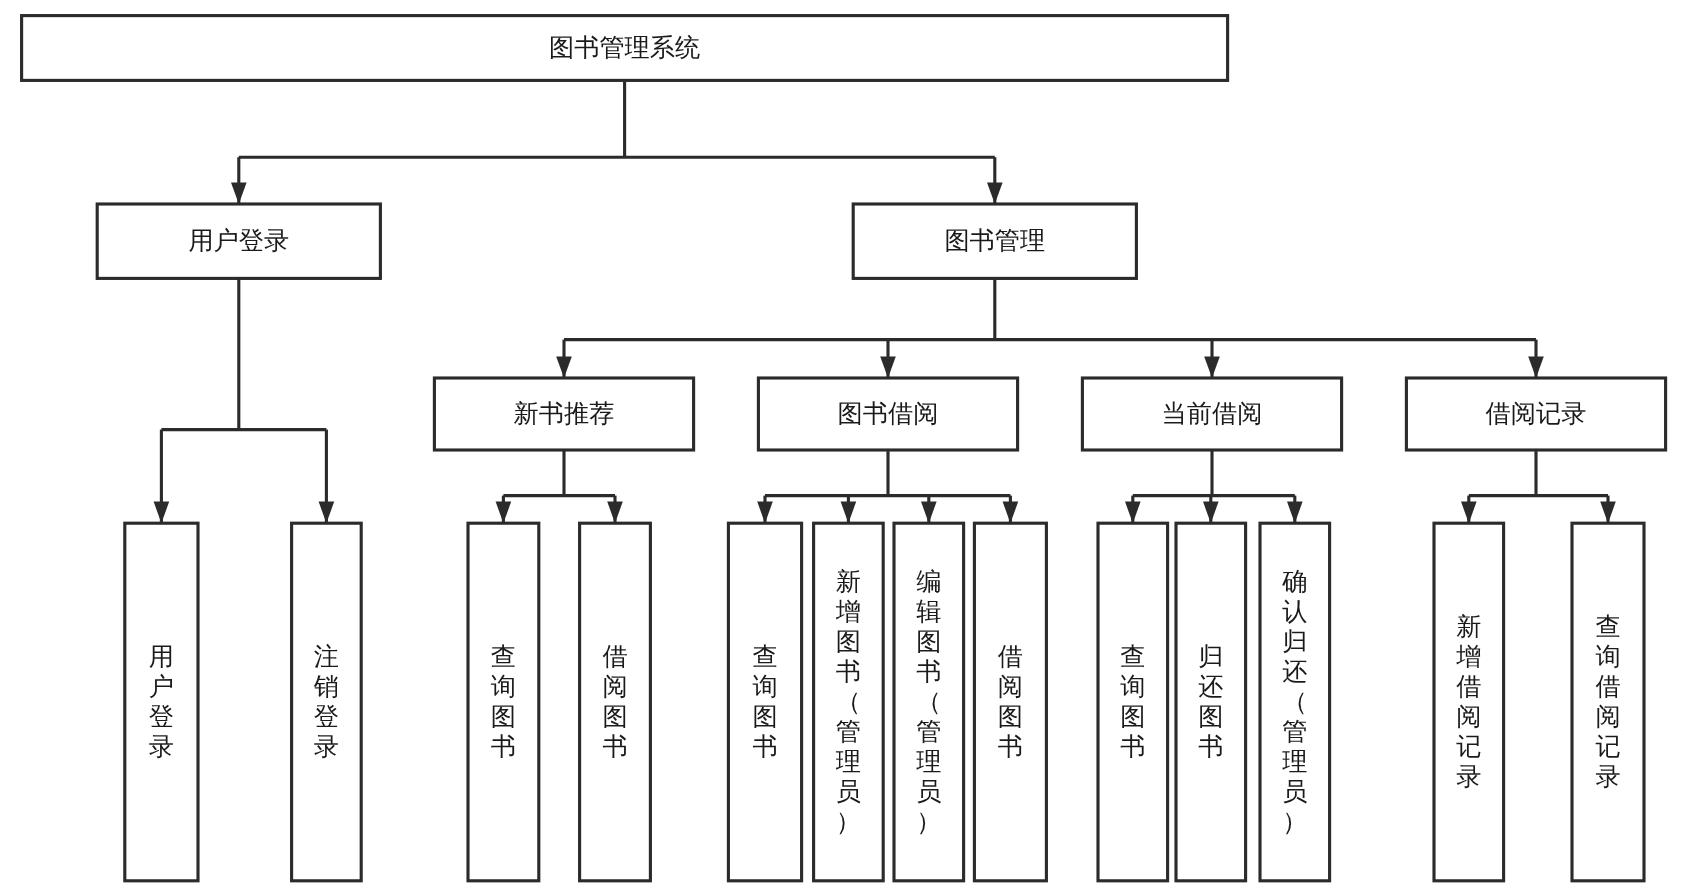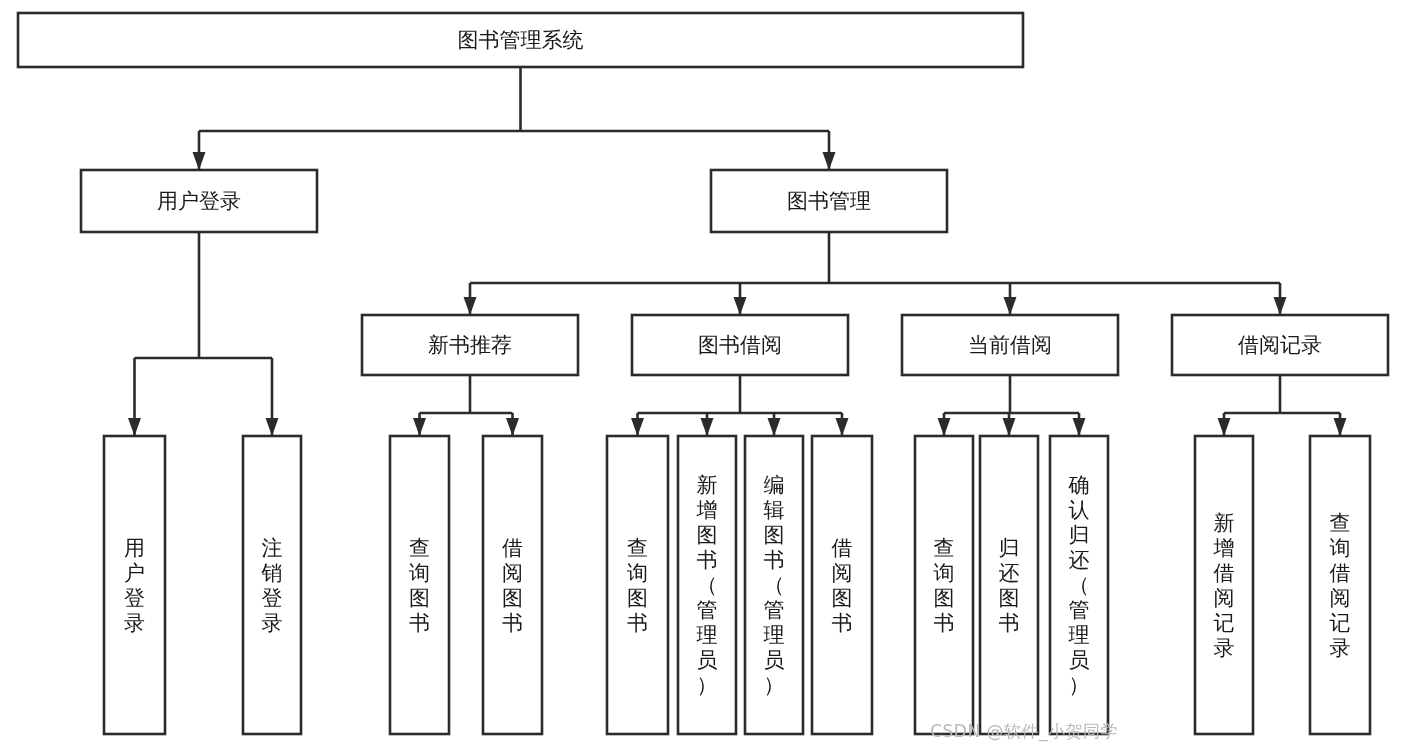--- a/index.html
+++ b/index.html
@@ -216,15 +216,14 @@
           <rect x="1195" y="436" width="58" height="298" class="node-rect"></rect>
           <text x="1224" y="529.5" class="node-label-vertical"><tspan x="1224" dy="0">新</tspan><tspan x="1224" dy="25">增</tspan><tspan x="1224" dy="25">借</tspan><tspan x="1224" dy="25">阅</tspan><tspan x="1224" dy="25">记</tspan><tspan x="1224" dy="25">录</tspan></text>
         </g>
         <g>
           <rect x="1310" y="436" width="60" height="298" class="node-rect"></rect>
           <text x="1340" y="529.5" class="node-label-vertical"><tspan x="1340" dy="0">查</tspan><tspan x="1340" dy="25">询</tspan><tspan x="1340" dy="25">借</tspan><tspan x="1340" dy="25">阅</tspan><tspan x="1340" dy="25">记</tspan><tspan x="1340" dy="25">录</tspan></text>
         </g>
       </g>
   </svg>
 
-  <div class="watermark">CSDN @软件_小贺同学</div>
 
 </div>
 
 </body></html>

